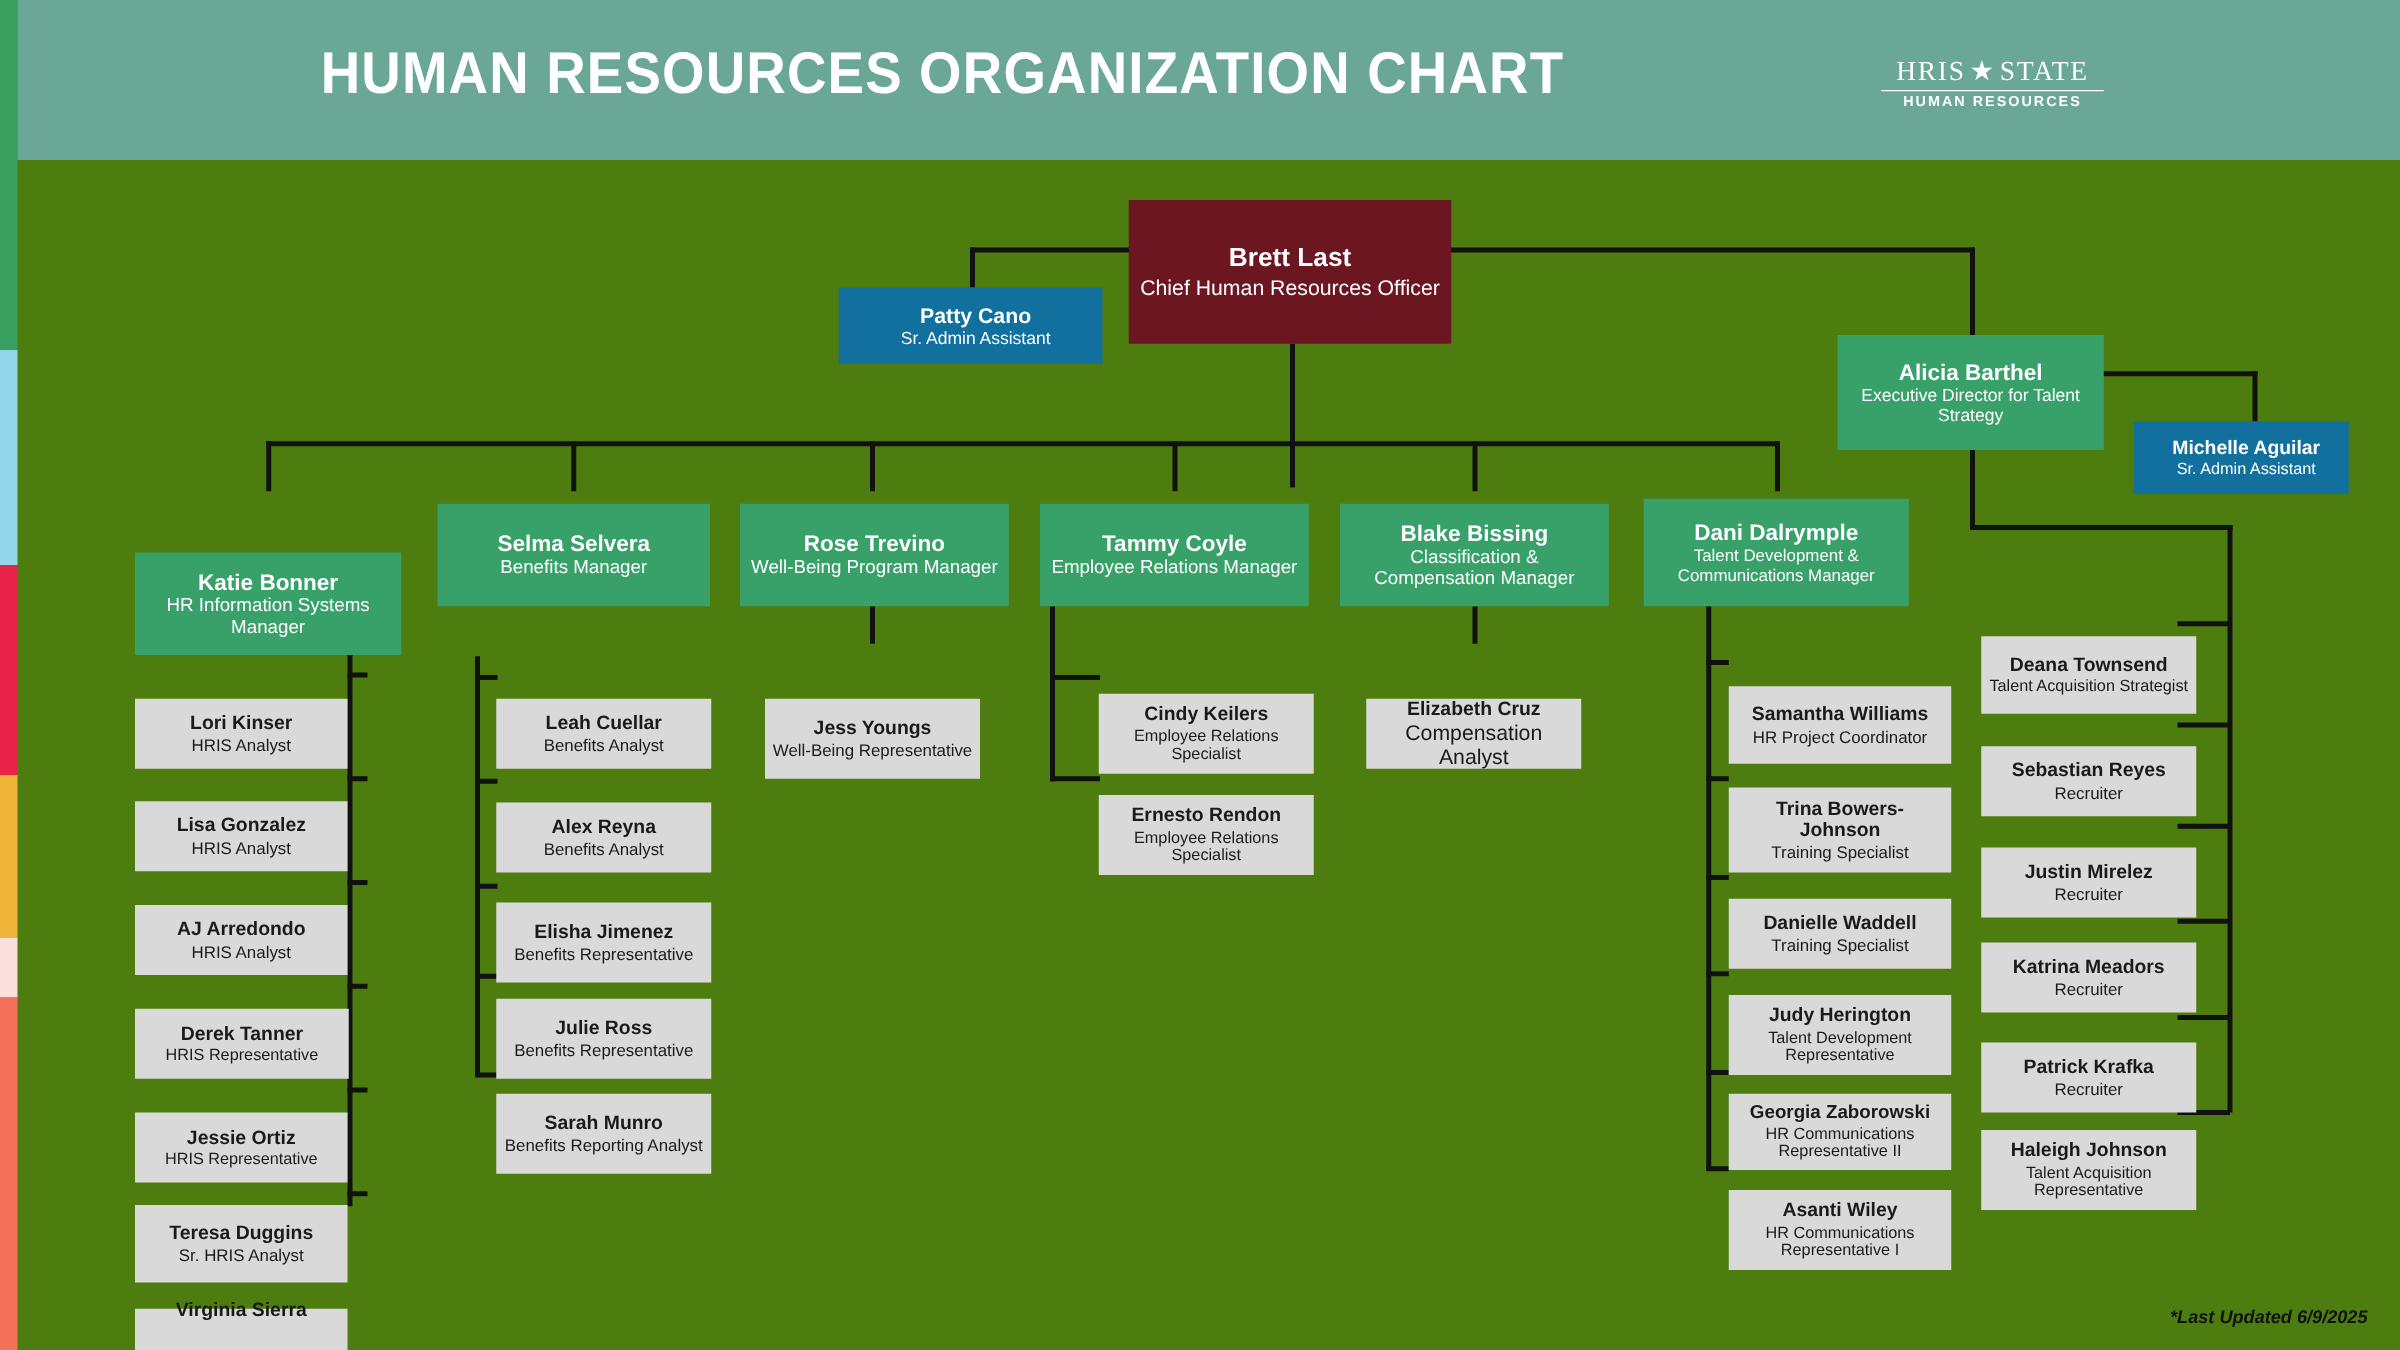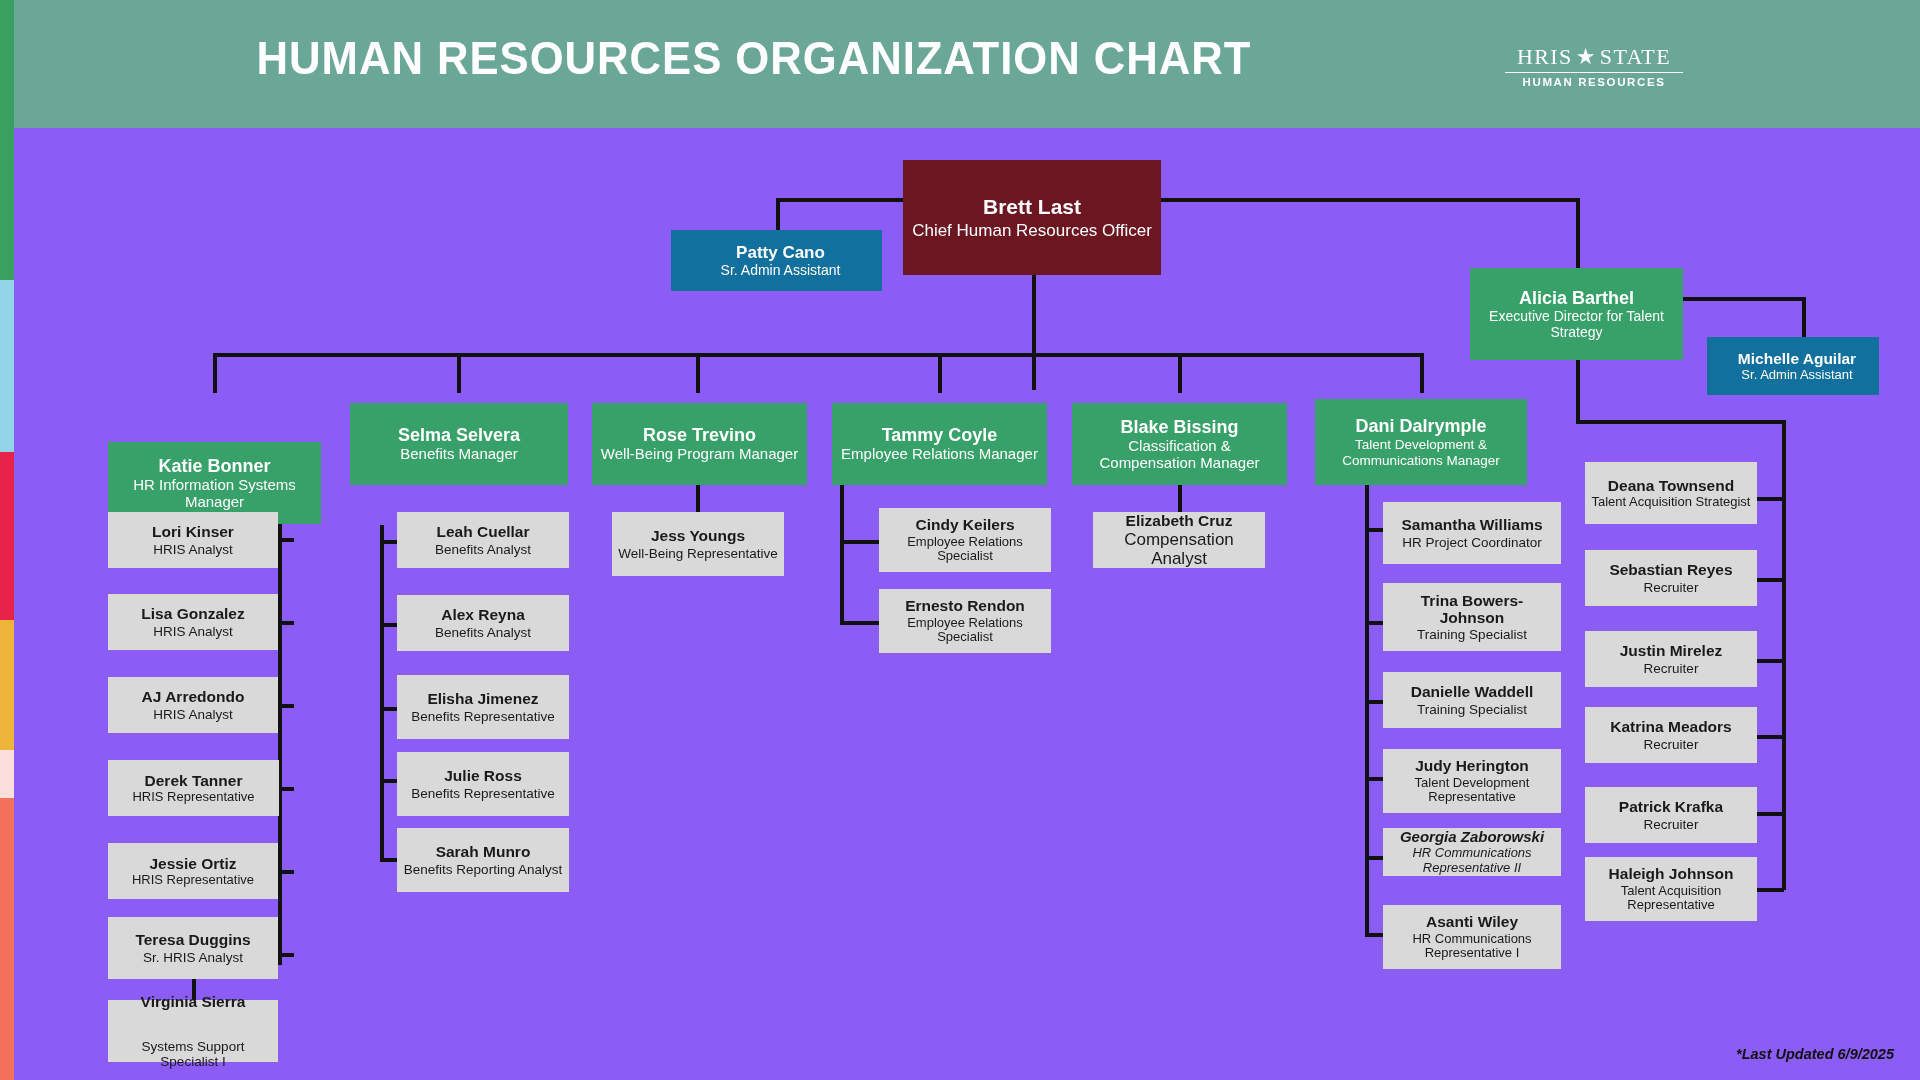--- a/index.html
+++ b/index.html
@@ -2,21 +2,21 @@
 <html><head>
 <meta charset="utf-8">
 <style>
   * { box-sizing: border-box; margin: 0; padding: 0; }
   html, body {
     width: 1920px; height: 1080px;
     background: #ffffff;
     font-family: "Liberation Sans", sans-serif;
     overflow: hidden;
   }
-  #chart-root { position: relative; width: 1920px; height: 1080px; background:#8b5cf6; }
+  #chart-root { position: relative; width: 1920px; height: 1080px; background:#4d7c0f; }
 
   
   .stripe { position: absolute; left: 0; width: 14px; }
   .stripe-green  { top: 0;    height: 280px; background: #3aa060; }
   .stripe-blue   { top: 280px;height: 172px; background: #93d5e8; }
   .stripe-red    { top: 452px;height: 168px; background: #e8234a; }
   .stripe-gold   { top: 620px;height: 130px; background: #eeb53a; }
   .stripe-pink   { top: 750px;height: 48px;  background: #fadfdc; }
   .stripe-coral  { top: 798px;height: 282px; background: #f3705a; }
 
@@ -67,21 +67,21 @@
   .node-assist .tl { font-size: 14px; margin-top: 1px; }
 
   .node-mgr    { background:#38a169; color:#fff; }
   .node-mgr .nm { font-size: 18px; }
   .node-mgr .tl { font-size: 15px; margin-top: 1px; }
 
   .node-dir    { background:#38a169; color:#fff; }
   .node-dir .nm { font-size: 18px; }
   .node-dir .tl { font-size: 14px; margin-top: 1px; }
 
-  .node-staff  { background:#d9d9d9; color:#1a1a1a; }
+  .node-staff  { background:#d9d9d9; color:#1a1a1a;margin-top:47px; }
   .node-staff .nm { font-size: 15.5px; }
   .node-staff .tl { font-size: 13.5px; margin-top: 1px; }
 
   #footer-note {
     position:absolute; right: 26px; bottom: 18px;
     font-size: 14.5px; font-weight: 700; font-style: italic; color:#111;
   }
 </style>
 </head>
 <body>
@@ -298,21 +298,21 @@
     <div class="tl">Training Specialist</div>
   </div>
   <div class="node node-staff" style="left:1383px; top:672px; width:178px; height:56px;">
     <div class="nm">Danielle Waddell</div>
     <div class="tl">Training Specialist</div>
   </div>
   <div class="node node-staff" style="left:1383px; top:749px; width:178px; height:64px;">
     <div class="nm">Judy Herington</div>
     <div class="tl" style="font-size:13px;">Talent Development Representative</div>
   </div>
-  <div class="node node-staff" style="left:1383px; top:828px; width:178px; height:48px;font-style:italic;">
+  <div class="node node-staff" style="left:1383px; top:828px; width:178px; height:61px;">
     <div class="nm" style="font-size:15px;">Georgia Zaborowski</div>
     <div class="tl" style="font-size:13px;">HR Communications Representative II</div>
   </div>
   <div class="node node-staff" style="left:1383px; top:905px; width:178px; height:64px;">
     <div class="nm">Asanti Wiley</div>
     <div class="tl" style="font-size:13px;">HR Communications Representative I</div>
   </div>
 
   <div class="node node-staff" style="left:1585px; top:462px; width:172px; height:62px;">
     <div class="nm">Deana Townsend</div>

